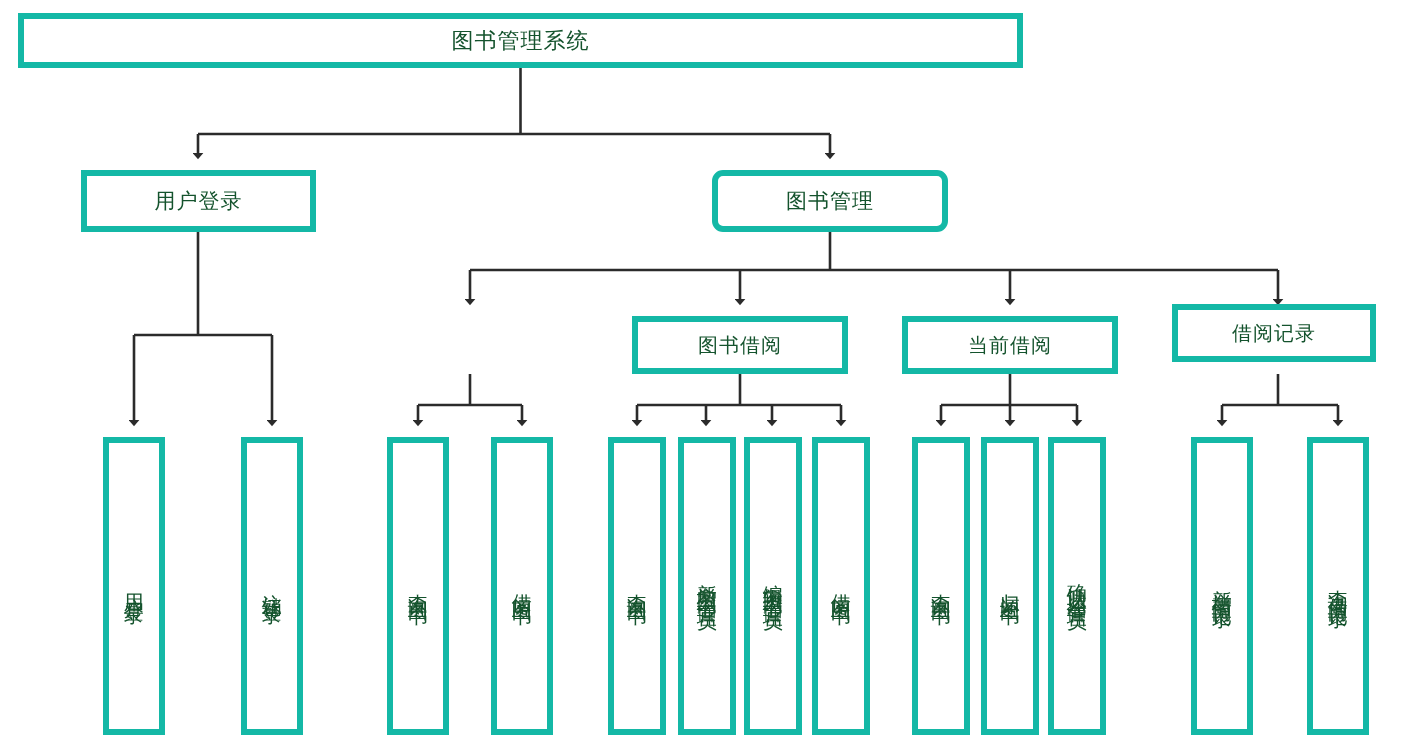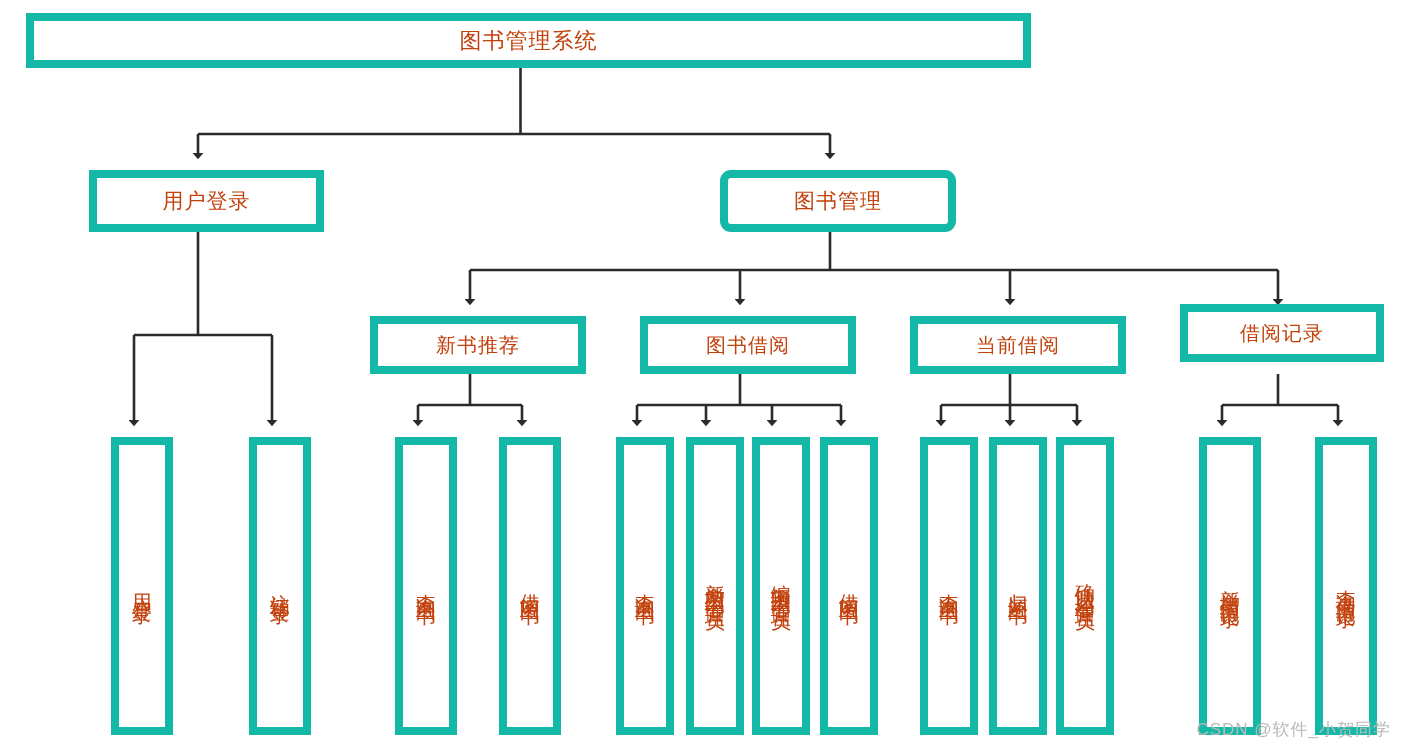--- a/index.html
+++ b/index.html
@@ -21,30 +21,29 @@
   #diagram-svg {
     position: absolute;
     left: 0;
     top: 0;
     width: 1405px;
     height: 747px;
   }
   .node {
     position: absolute;
     box-sizing: border-box;
-    border: 8px solid #14b8a6;
+    border: 6px solid #14b8a6;
     background: #ffffff;
     display: flex;
     align-items: center;
     justify-content: center;
-    color: #c2410c;
+    color: #14532d;
     font-size: 21px;
     letter-spacing: 1px;
     z-index: 3;
-    margin-left: 8px;
   }
   .node.root {
     font-size: 22px;
   }
   .node.level2 {
     font-size: 21px;
   }
   .node.level3 {
     font-size: 20px;
   }
@@ -134,23 +133,20 @@
   </div>
 
   <div class="node level2" style="left:81px; top:170px; width:235px; height:62px;">
     <span>用户登录</span>
   </div>
 
   <div class="node level2" style="left:712px; top:170px; width:236px; height:62px;border-radius:11px;">
     <span>图书管理</span>
   </div>
 
-  <div class="node level3" style="left:362px; top:316px; width:216px; height:58px;">
-    <span>新书推荐</span>
-  </div>
 
   <div class="node level3" style="left:902px; top:316px; width:216px; height:58px;">
     <span>当前借阅</span>
   </div>
 
   <div class="node level3" style="left:632px; top:316px; width:216px; height:58px;">
     <span>图书借阅</span>
   </div>
 
   <div class="node level3" style="left:1172px; top:304px; width:204px; height:58px;">
@@ -202,15 +198,14 @@
   </div>
 
   <div class="node leaf" style="left:1191px; top:437px; width:62px; height:298px;">
     <span class="vlabel">新增借阅记录</span>
   </div>
 
   <div class="node leaf" style="left:1307px; top:437px; width:62px; height:298px;">
     <span class="vlabel">查询借阅记录</span>
   </div>
 
-  <div class="watermark">CSDN @软件_小贺同学</div>
 
 </div>
 
 </body></html>

